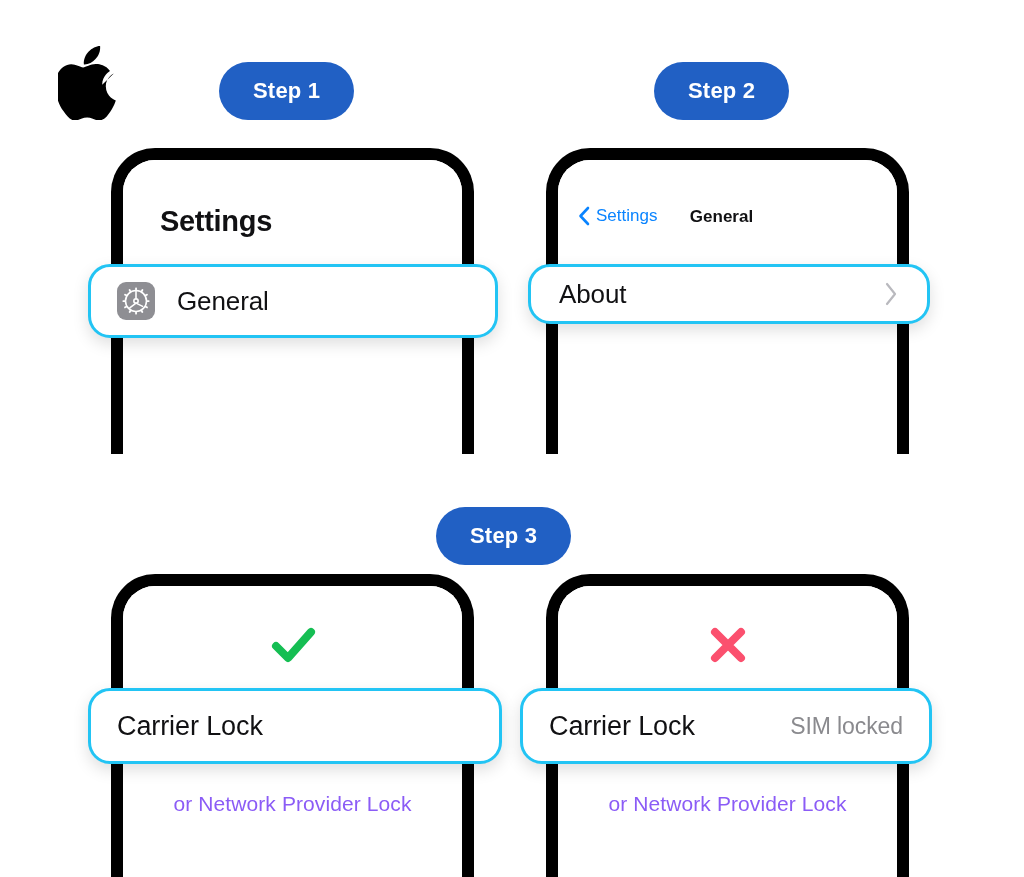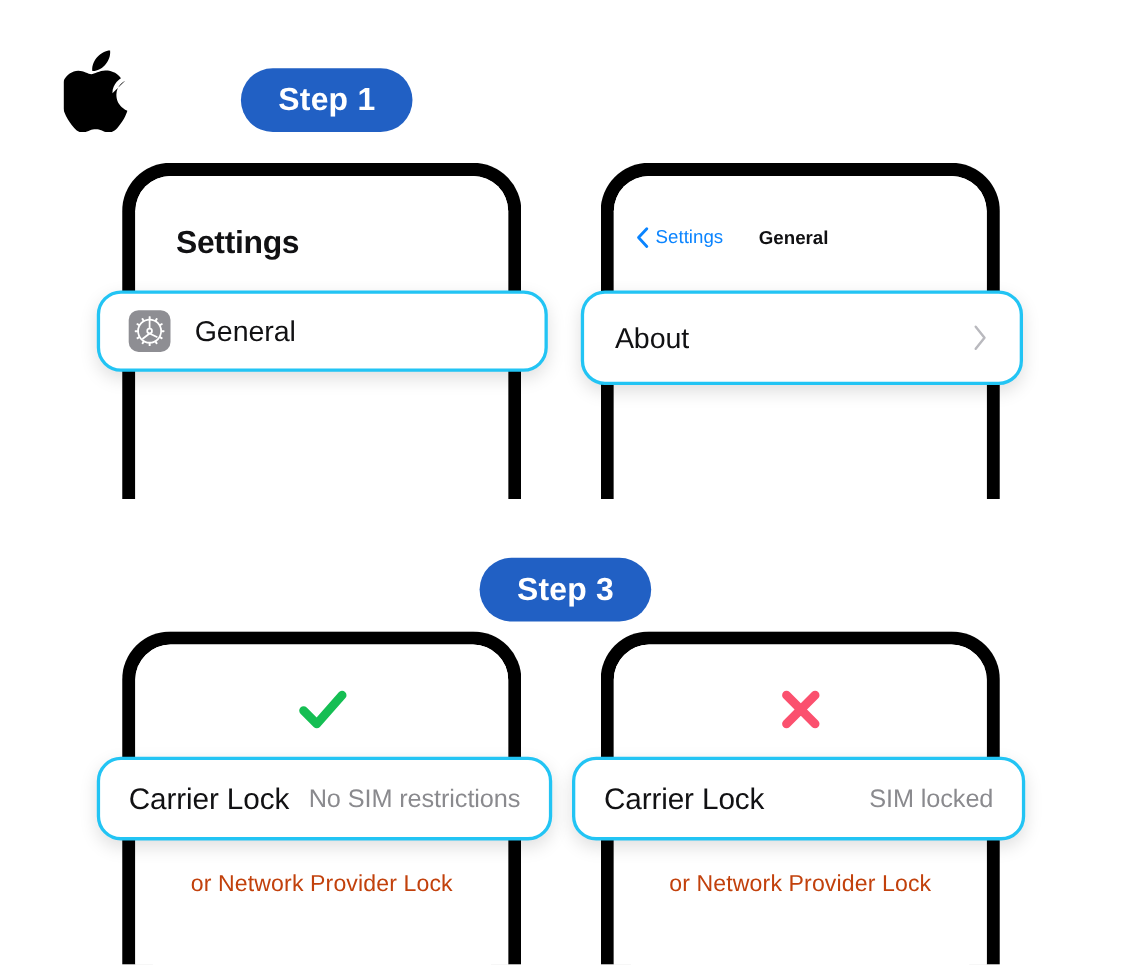--- a/index.html
+++ b/index.html
@@ -27,21 +27,21 @@
 
   
   .step-badge {
     position: absolute;
     display: flex;
     align-items: center;
     justify-content: center;
     height: 58px;
     border-radius: 29px;
     color: #ffffff;
-    font-size: 29px;
+    font-size: 22px;
     font-weight: bold;
     letter-spacing: 0.2px;
     white-space: nowrap;
     padding: 0 34px;
   }
   #badge-1 { left: 219px; top: 62px; }
   #badge-2 { left: 654px; top: 62px; }
   #badge-3 { left: 436px; top: 507px; }
 
   
@@ -118,37 +118,37 @@
     height: 60px;
   }
   .status-mark svg { height: 54px; width: 54px; }
 
   .sub-note {
     position: absolute;
     left: 0; right: 0;
     top: 206px;
     text-align: center;
     font-size: 21px;
-    color: #c2410c;
+    color: #8b5cf6;
     letter-spacing: 0.1px;
   }
 
   
   .highlight-card {
     position: absolute;
     background: #ffffff;
     border: 3px solid #22c4f4;
     border-radius: 22px;
     box-shadow: 0 6px 16px rgba(0,0,0,0.13);
     display: flex;
     align-items: center;
     z-index: 20;
   }
   #card-general  { left: 88px;  top: 264px; width: 410px; height: 74px; padding: 0 26px; }
-  #card-about    { left: 528px; top: 264px; width: 402px; height: 86px; padding: 0 28px; }
+  #card-about    { left: 528px; top: 264px; width: 402px; height: 60px; padding: 0 28px; }
   #card-lock-ok  { left: 88px;  top: 688px; width: 414px; height: 76px; padding: 0 26px; }
   #card-lock-bad { left: 520px; top: 688px; width: 412px; height: 76px; padding: 0 26px; }
 
   .gear-tile {
     width: 38px;
     height: 38px;
     border-radius: 9px;
     background: #8e8e93;
     display: flex;
     align-items: center;
@@ -187,20 +187,21 @@
 
   <div class="apple-logo">
     <svg viewBox="0 0 62 76" xmlns="http://www.w3.org/2000/svg">
       <path fill="#000000" d="M42.1 2.0c0.5 5.4-1.6 9.9-4.6 13.1-3.1 3.3-7.3 5.8-11.6 5.5-0.6-5.2 1.9-10.0 4.8-13.0C33.8 4.3 38.6 1.9 42.1 2.0z"></path>
       <path fill="#000000" d="M55.8 29.4c-0.4 0.2-8.1 4.0-8.0 12.9 0.1 10.7 9.9 14.2 10.0 14.3-0.1 0.3-1.5 5.4-5.2 10.6-3.1 4.6-6.4 9.1-11.4 9.2-4.9 0.1-6.5-2.9-12.1-2.9-5.6 0-7.4 2.8-12 3.0-4.8 0.2-8.5-4.9-11.7-9.4C-1.2 58.0-6.0 41.1-0.3 29.7c2.8-5.7 7.9-9.3 13.4-9.4 4.7-0.1 9.1 3.1 12 3.1 2.8 0 8.2-3.9 13.8-3.3 2.3 0.1 8.9 0.9 13.1 7.0-0.3 0.2-7.8 4.6-7.8 13.7"></path>
     </svg>
   </div>
 
   <div class="step-badge" id="badge-1" style="background:#2160c4">Step 1</div>
 
+  <div class="step-badge" id="badge-2" style="background:#2160c4">Step 2</div>
 
   <div class="step-badge" id="badge-3" style="background:#2160c4">Step 3</div>
 
   <div class="phone" id="phone-1">
     <div class="phone-screen">
       <div class="settings-title">Settings</div>
     </div>
   </div>
 
   <div class="phone" id="phone-2">
@@ -272,21 +273,20 @@
     <span class="card-label">About</span>
     <span class="row-chevron">
       <svg viewBox="0 0 15 26" xmlns="http://www.w3.org/2000/svg">
         <path d="M3 3 L11 13 L3 23" fill="none" stroke="currentColor" stroke-width="2.2" stroke-linecap="round" stroke-linejoin="round"></path>
       </svg>
     </span>
   </div>
 
   <div class="highlight-card" id="card-lock-ok">
     <span class="card-label small">Carrier Lock</span>
-    <span class="card-value">No SIM restrictions</span>
   </div>
 
   <div class="highlight-card" id="card-lock-bad">
     <span class="card-label small">Carrier Lock</span>
     <span class="card-value">SIM locked</span>
   </div>
 
 </div>
 
 </body></html>

